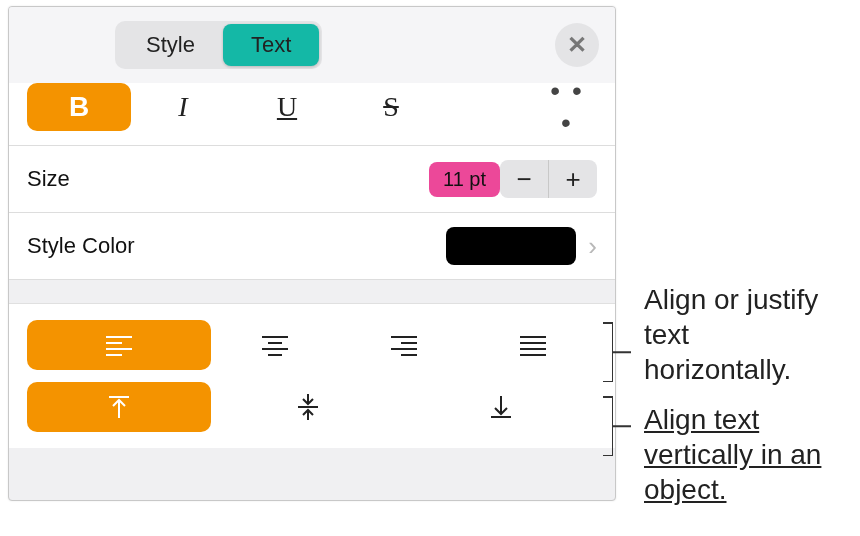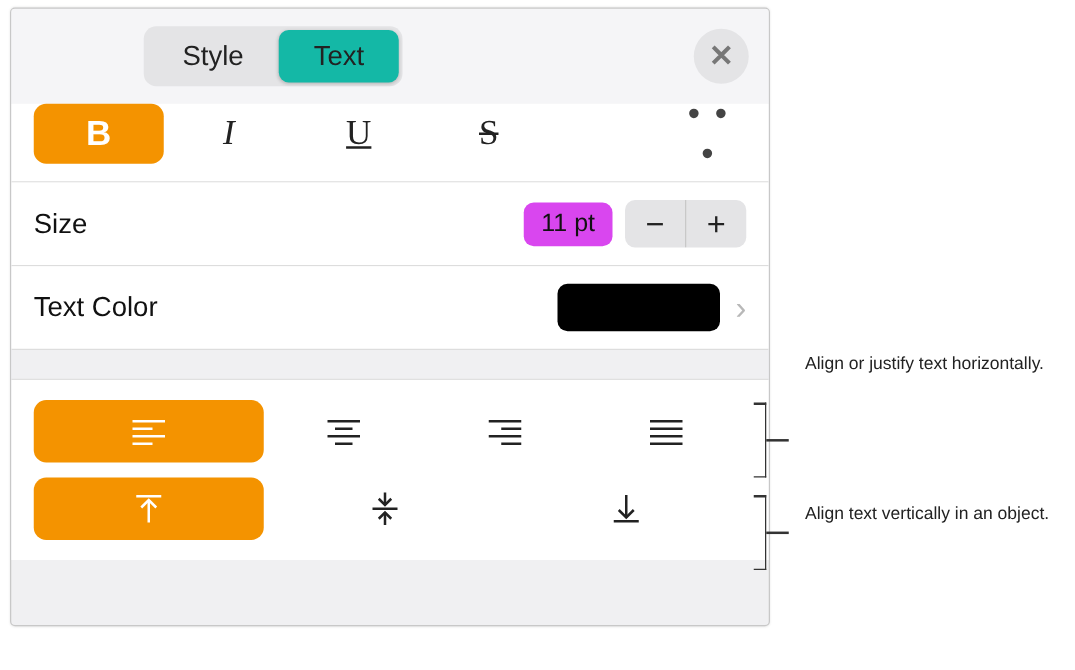--- a/index.html
+++ b/index.html
@@ -113,25 +113,24 @@
     display: flex;
     align-items: center;
     padding: 14px 18px;
     background: #fff;
     border-bottom: 1px solid #ddd;
     font-size: 22px;
     color: #111;
   }
   .row .lbl { flex: 1; }
   .size-val {
-    background: #d946ef;
+    background: #ec4899;
     border-radius: 8px;
     padding: 6px 14px;
     font-size: 20px;
-    margin-right: 10px;
   }
   .stepper {
     display: flex;
     background: #e4e4e6;
     border-radius: 8px;
     overflow: hidden;
   }
   .step-btn {
     width: 48px;
     height: 38px;
@@ -190,26 +189,26 @@
   .align-btn .stroke { stroke:#222; }
   .align-btn.active .stroke { stroke:#fff; }
 
   
   .valign-row .align-btn { flex:1; }
   .valign-row .align-btn:first-child { flex: 0 0 184px; }
 
   
   .callout {
     position: absolute;
-    font-size: 14px;
+    font-size: 28px;
     line-height: 1.25;
     color: #222;
   }
   .callout-1 { left: 644px; top: 282px; width: 200px; }
-  .callout-2 { left: 644px; top: 402px; width: 200px; }
+  .callout-2 { left: 644px; top: 402px; width: 200px; text-decoration: underline; }
   .bracket {
     position: absolute;
     border-right: 1.5px solid #333;
   }
   .bracket::before, .bracket::after {
     content: "";
     position: absolute;
     right: -1px;
     width: 10px;
     height: 1.5px;
@@ -254,21 +253,21 @@
     <span class="lbl">Size</span>
     <span class="size-val">11 pt</span>
     <div class="stepper">
       <button class="step-btn">−</button>
       <div class="step-sep"></div>
       <button class="step-btn">+</button>
     </div>
   </div>
 
   <div class="row">
-    <span class="lbl">Text Color</span>
+    <span class="lbl">Style Color</span>
     <div class="color-swatch" style="--text-color:#000000"></div>
     <span class="chev">›</span>
   </div>
 
   <div class="section-gap"></div>
 
   <div class="align-section">
 
     <div class="align-row">
       <button class="align-btn active" style="flex:0 0 184px">

